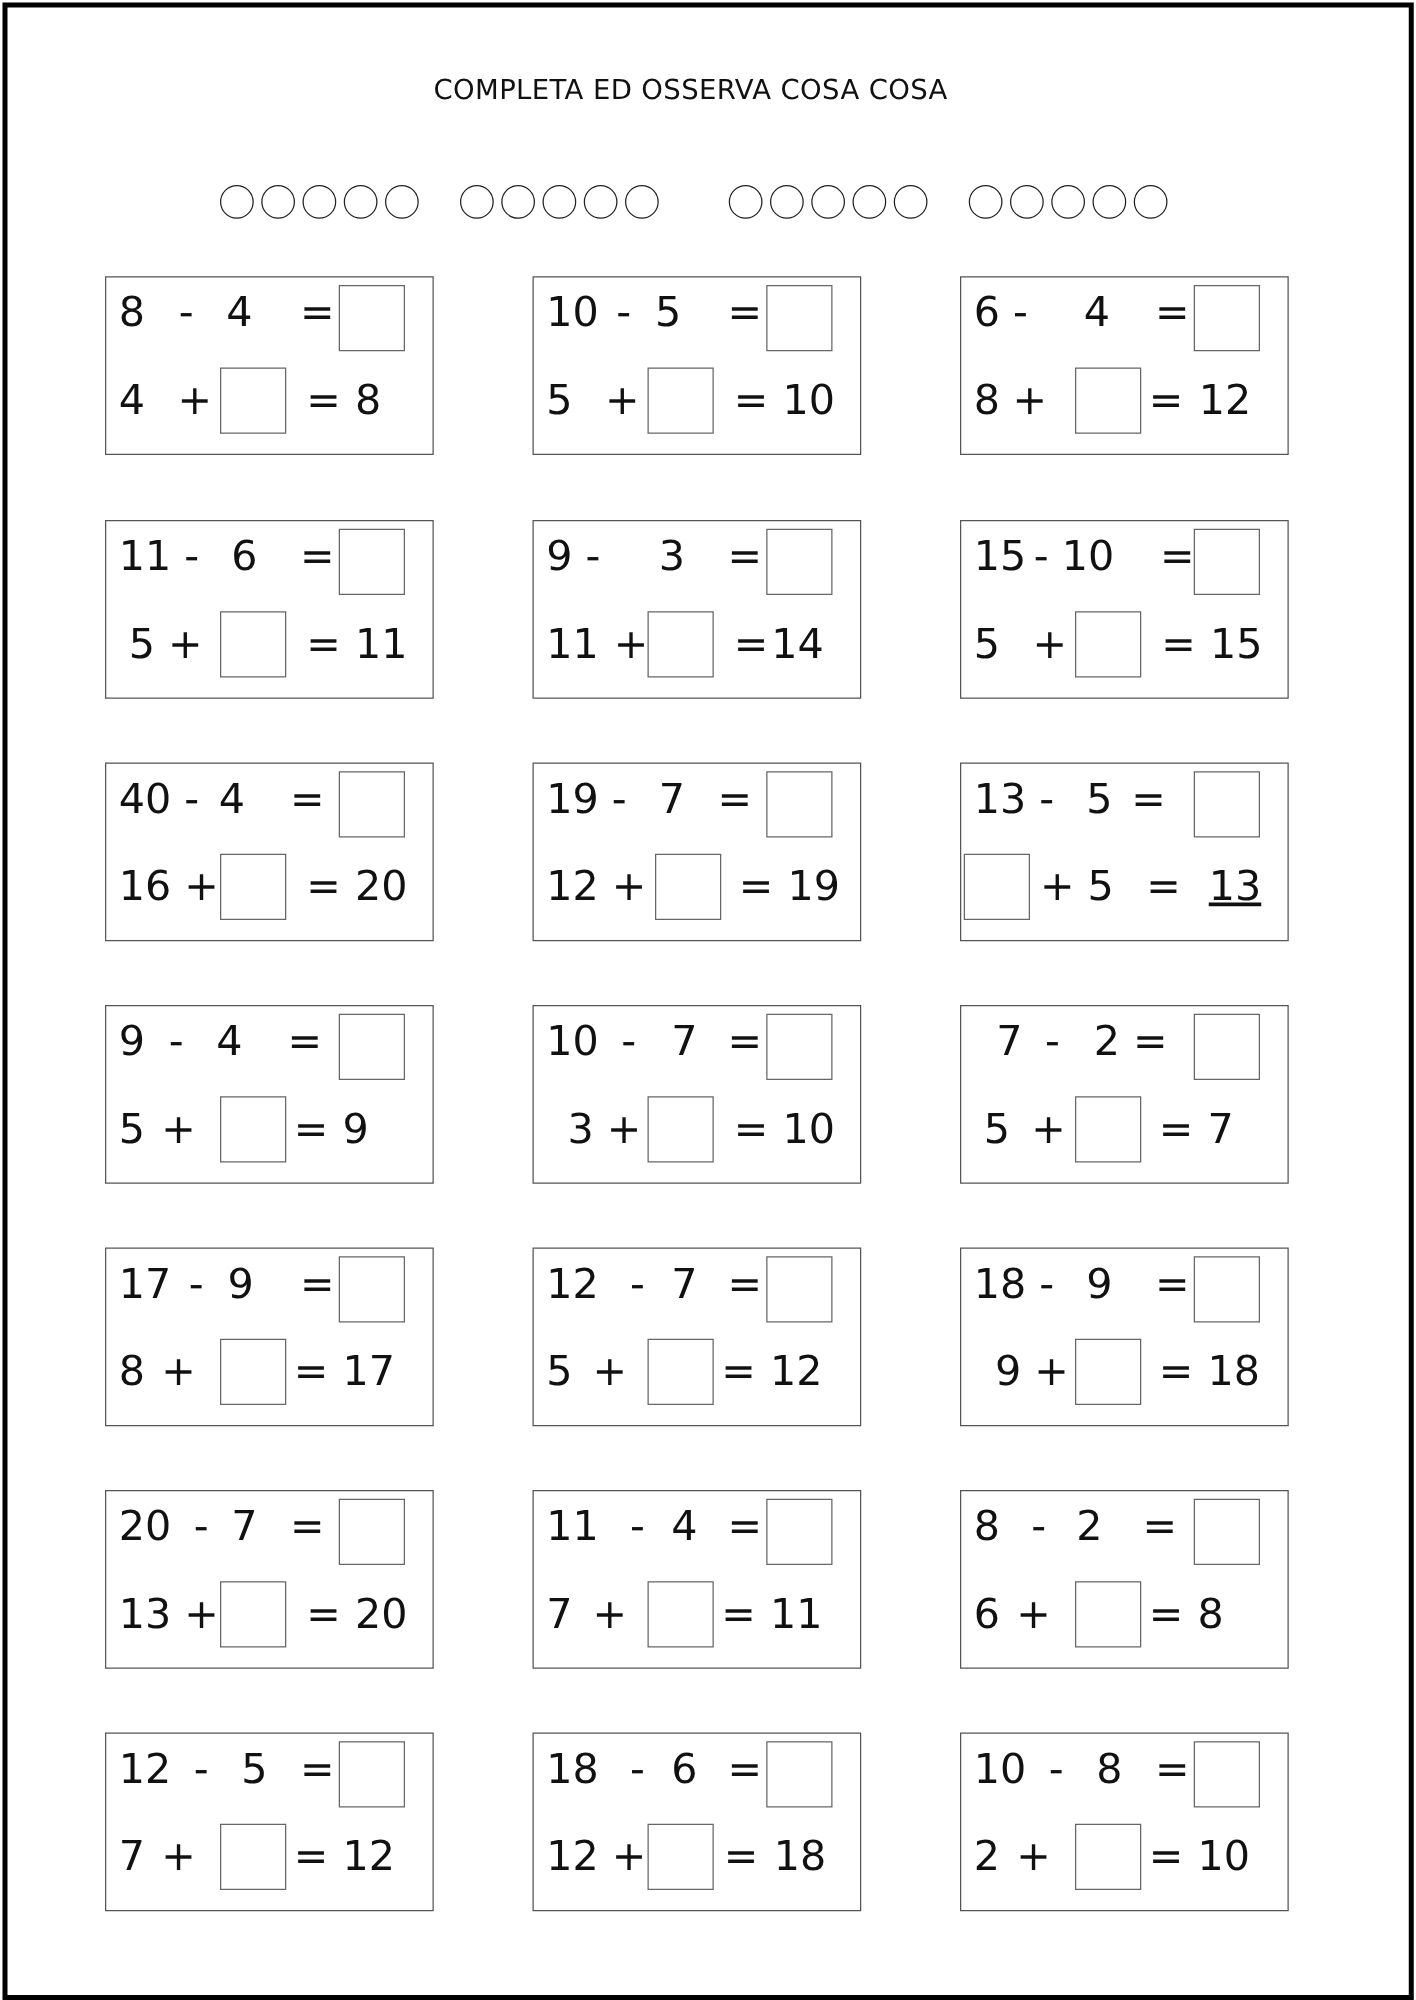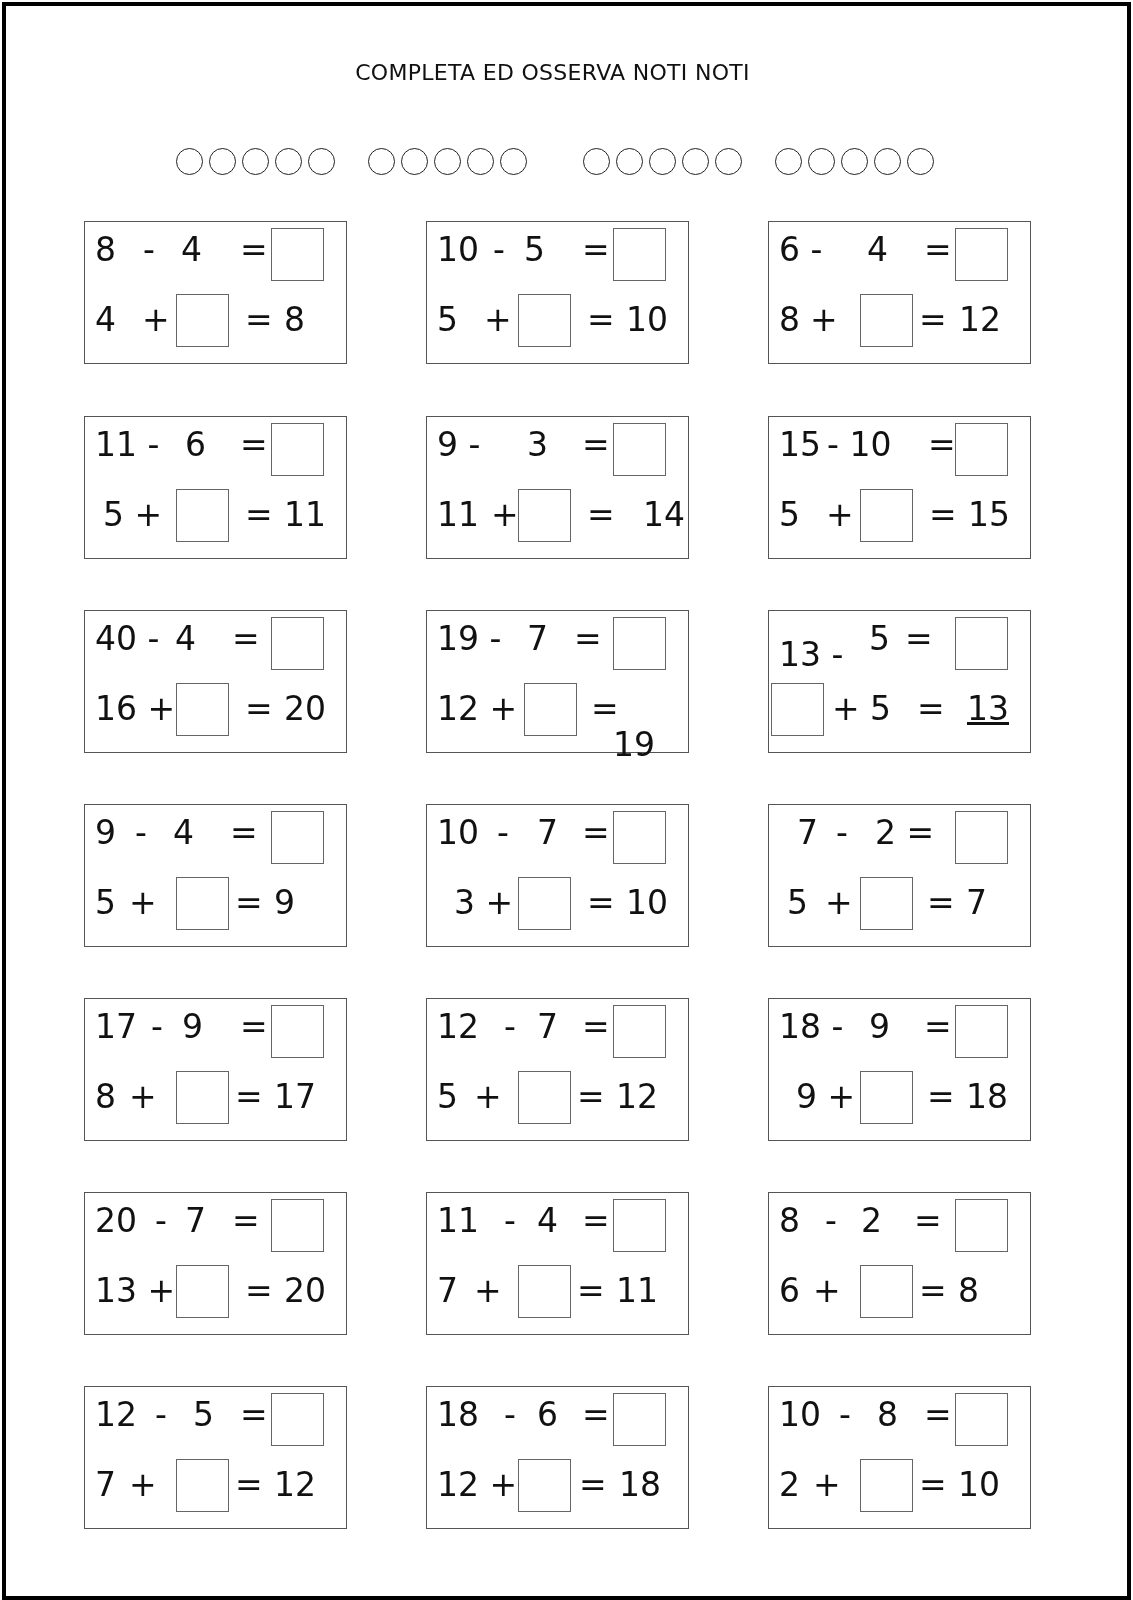--- a/index.html
+++ b/index.html
@@ -15,21 +15,21 @@
   .card { position:absolute; width:263px; height:143px; border:1.5px solid #555;
           box-sizing:border-box; }
   .tok { position:absolute; font-size:33px; line-height:40px; white-space:pre; }
   .ansbox { position:absolute; width:53px; height:53px; border:1.5px solid #666;
             box-sizing:border-box; background:#fff; }
 </style>
 </head>
 <body>
 
 <div class="page-border"></div>
-<div class="title">COMPLETA ED OSSERVA NOTI NOTI</div>
+<div class="title">COMPLETA ED OSSERVA COSA COSA</div>
 <div class="circles" id="circles">
     <div class="circle" style="left: 176px;"></div>
     <div class="circle" style="left: 209px;"></div>
     <div class="circle" style="left: 242px;"></div>
     <div class="circle" style="left: 275px;"></div>
     <div class="circle" style="left: 308px;"></div>
     <div class="circle" style="left: 368px;"></div>
     <div class="circle" style="left: 401px;"></div>
     <div class="circle" style="left: 434px;"></div>
     <div class="circle" style="left: 467px;"></div>
@@ -93,21 +93,21 @@
     </div>
     <div class="card" style="left: 426px; top: 416px;">
       <div class="tok" style="top: 8px; left: 10px;">9 -</div>
       <div class="tok" style="top: 8px; left: 100px;">3</div>
       <div class="tok" style="top: 8px; left: 155px;">=</div>
       <div class="ansbox" style="top: 6px; left: 186px;"></div>
       <div class="tok" style="top: 78px; left: 10px;">11</div>
       <div class="tok" style="top: 78px; left: 64px;">+</div>
       <div class="ansbox" style="top: 72px; left: 91px;"></div>
       <div class="tok" style="top: 78px; left: 160px;">=</div>
-      <div class="tok" style="top: 78px; left: 216px;">14</div>
+      <div class="tok" style="top: 78px; left: 190px;">14</div>
     </div>
     <div class="card" style="left: 768px; top: 416px;">
       <div class="tok" style="top: 8px; left: 10px;">15</div>
       <div class="tok" style="top: 8px; left: 58px;">- 10</div>
       <div class="tok" style="top: 8px; left: 159px;">=</div>
       <div class="ansbox" style="top: 6px; left: 186px;"></div>
       <div class="tok" style="top: 78px; left: 10px;">5</div>
       <div class="tok" style="top: 78px; left: 57px;">+</div>
       <div class="ansbox" style="top: 72px; left: 91px;"></div>
       <div class="tok" style="top: 78px; left: 160px;">=</div>
@@ -124,24 +124,24 @@
       <div class="tok" style="top: 78px; left: 199px;">20</div>
     </div>
     <div class="card" style="left: 426px; top: 610px;">
       <div class="tok" style="top: 8px; left: 10px;">19 -</div>
       <div class="tok" style="top: 8px; left: 100px;">7</div>
       <div class="tok" style="top: 8px; left: 147px;">=</div>
       <div class="ansbox" style="top: 6px; left: 186px;"></div>
       <div class="tok" style="top: 78px; left: 10px;">12 +</div>
       <div class="ansbox" style="top: 72px; left: 97px;"></div>
       <div class="tok" style="top: 78px; left: 164px;">=</div>
-      <div class="tok" style="top: 78px; left: 186px; margin-top: 36px;">19</div>
+      <div class="tok" style="top: 78px; left: 203px;">19</div>
     </div>
     <div class="card" style="left: 768px; top: 610px;">
-      <div class="tok" style="top: 8px; left: 10px; margin-top: 16px;">13 -</div>
+      <div class="tok" style="top: 8px; left: 10px;">13 -</div>
       <div class="tok" style="top: 8px; left: 100px;">5</div>
       <div class="tok" style="top: 8px; left: 136px;">=</div>
       <div class="ansbox" style="top: 6px; left: 186px;"></div>
       <div class="ansbox" style="top: 72px; left: 2px;"></div>
       <div class="tok" style="top: 78px; left: 63px;">+</div>
       <div class="tok" style="top: 78px; left: 101px;">5</div>
       <div class="tok" style="top: 78px; left: 148px;">=</div>
       <div class="tok" style="top: 78px; left: 198px; text-decoration: underline;">13</div>
     </div>
     <div class="card" style="left: 84px; top: 804px;">

